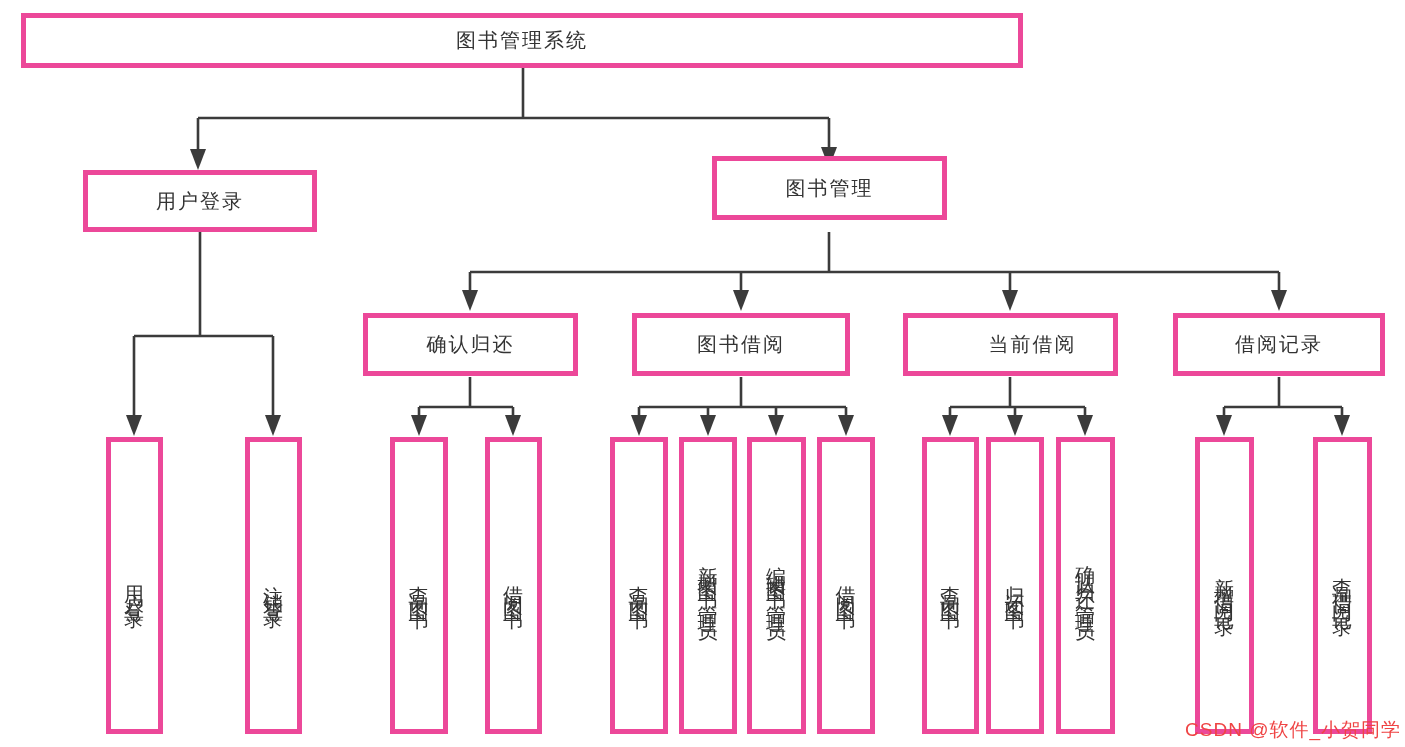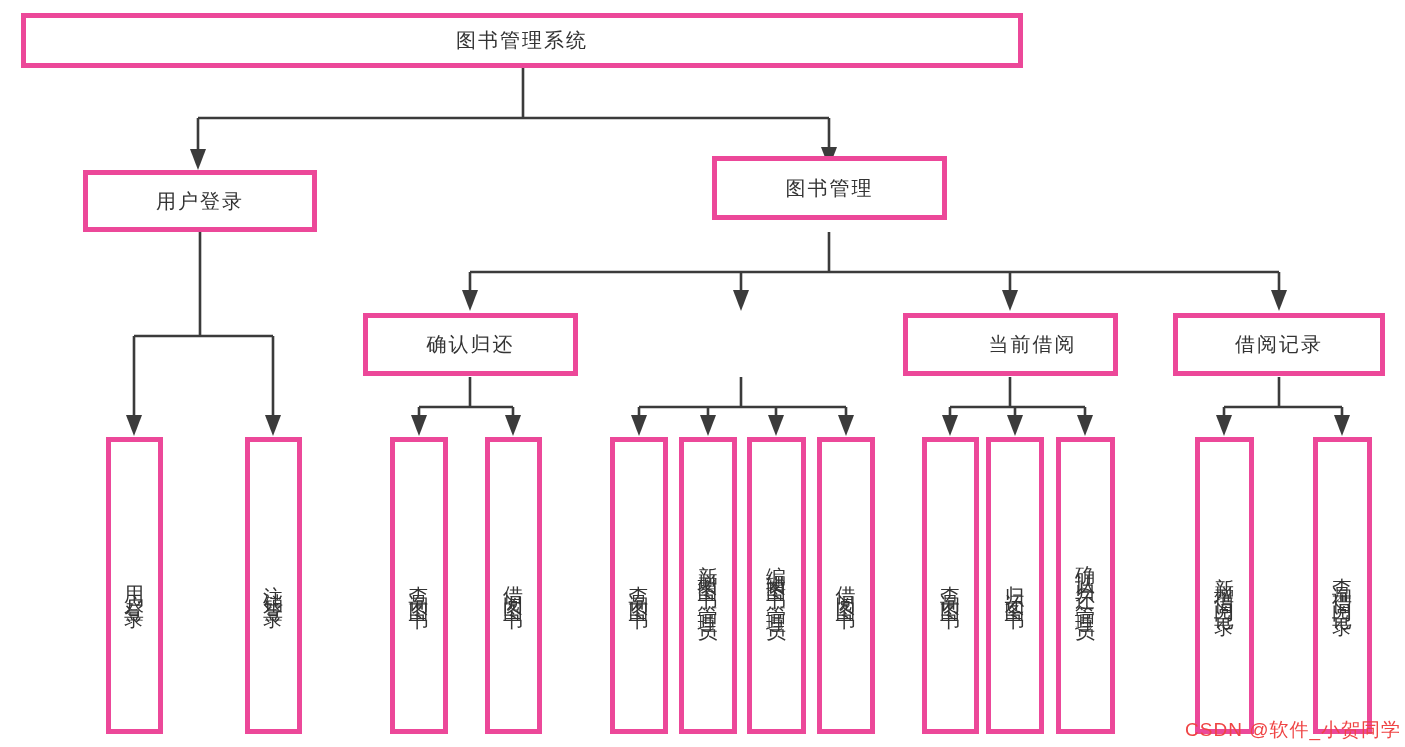--- a/index.html
+++ b/index.html
@@ -112,20 +112,23 @@
   <div class="node hnode" style="left:83px; top:170px; width:234px; height:62px;">
     <span>用户登录</span>
   </div>
   <div class="node hnode" style="left:712px; top:156px; width:235px; height:64px;">
     <span>图书管理</span>
   </div>
 
   <div class="node hnode" style="left:363px; top:313px; width:215px; height:63px;">
     <span>确认归还</span>
   </div>
+  <div class="node hnode" style="left:632px; top:313px; width:218px; height:63px;">
+    <span>图书借阅</span>
+  </div>
   <div class="node hnode" style="left:903px; top:313px; width:215px; height:63px;padding-left:44px;">
     <span>当前借阅</span>
   </div>
   <div class="node hnode" style="left:1173px; top:313px; width:212px; height:63px;">
     <span>借阅记录</span>
   </div>
 
   <div class="node leaf" style="left:106px; width:57px;">
     <span class="vtext">用户登录</span>
   </div>

